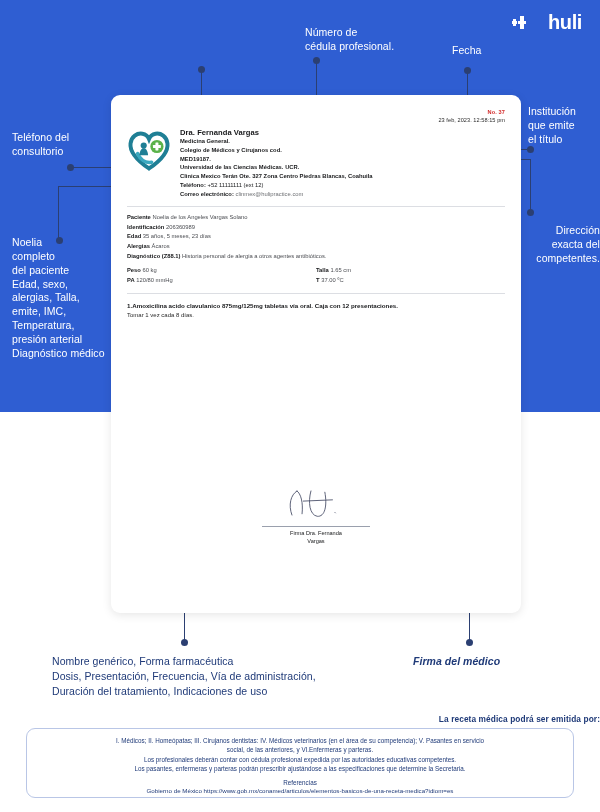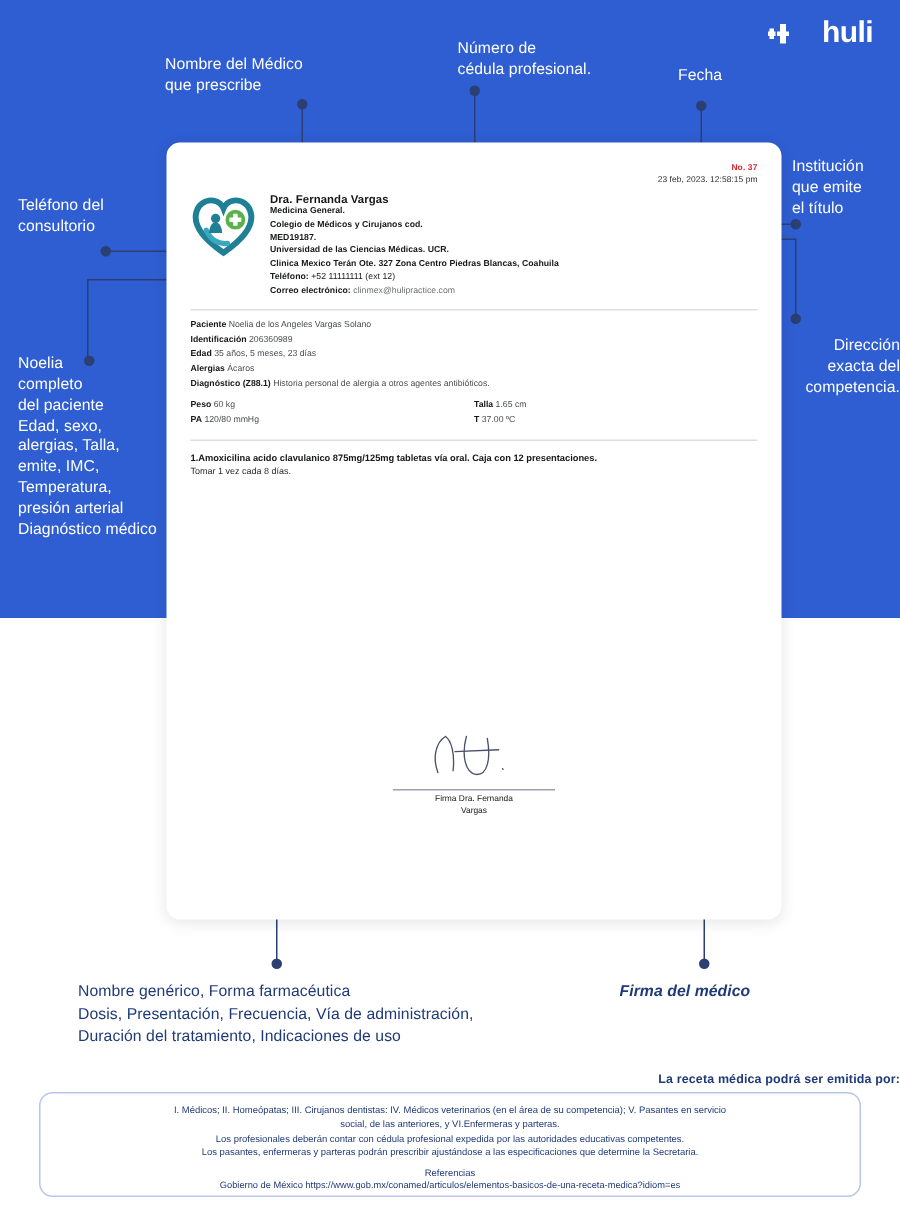--- a/index.html
+++ b/index.html
@@ -119,24 +119,20 @@
   <div class="huli">
     <span class="huli-mark">
       <i class="v1"></i>
         <i class="h1"></i>
         <i class="v2"></i>
         <i class="h2"></i>
     </span>
     <span class="huli-text">huli</span>
   </div>
 
-  <div class="anno" style="left:110px;top:37px;width:160px;">
-    <div>Nombre del Médico</div>
-    <div>que prescribe</div>
-  </div>
   <div class="dot" style="left:198px;top:66px;"></div>
   <div class="ln v" style="left:201px;top:70px;height:58px;"></div>
 
   <div class="anno" style="left:305px;top:14px;width:150px;margin-top:12px;">
     <div>Número de</div>
     <div>cédula profesional.</div>
   </div>
   <div class="dot" style="left:313px;top:57px;"></div>
   <div class="ln v" style="left:316px;top:61px;height:92px;"></div>
   <div class="ln h" style="left:190px;top:152px;width:128px;"></div>
@@ -151,21 +147,21 @@
     <div>Institución</div>
     <div>que emite</div>
     <div>el título</div>
   </div>
   <div class="dot" style="left:527px;top:146px;"></div>
   <div class="ln h" style="left:392px;top:149px;width:136px;"></div>
 
   <div class="anno" style="left:528px;top:224px;width:72px;text-align:right;">
     <div>Dirección</div>
     <div>exacta del</div>
-    <div>competencia.</div>
+    <div>competentes.</div>
   </div>
   <div class="dot" style="left:527px;top:209px;"></div>
   <div class="ln v" style="left:530px;top:160px;height:52px;"></div>
   <div class="ln h" style="left:422px;top:159px;width:109px;"></div>
 
   <div class="anno" style="left:12px;top:131px;width:92px;">
     <div>Teléfono del</div>
     <div>consultorio</div>
   </div>
   <div class="dot" style="left:67px;top:164px;"></div>

